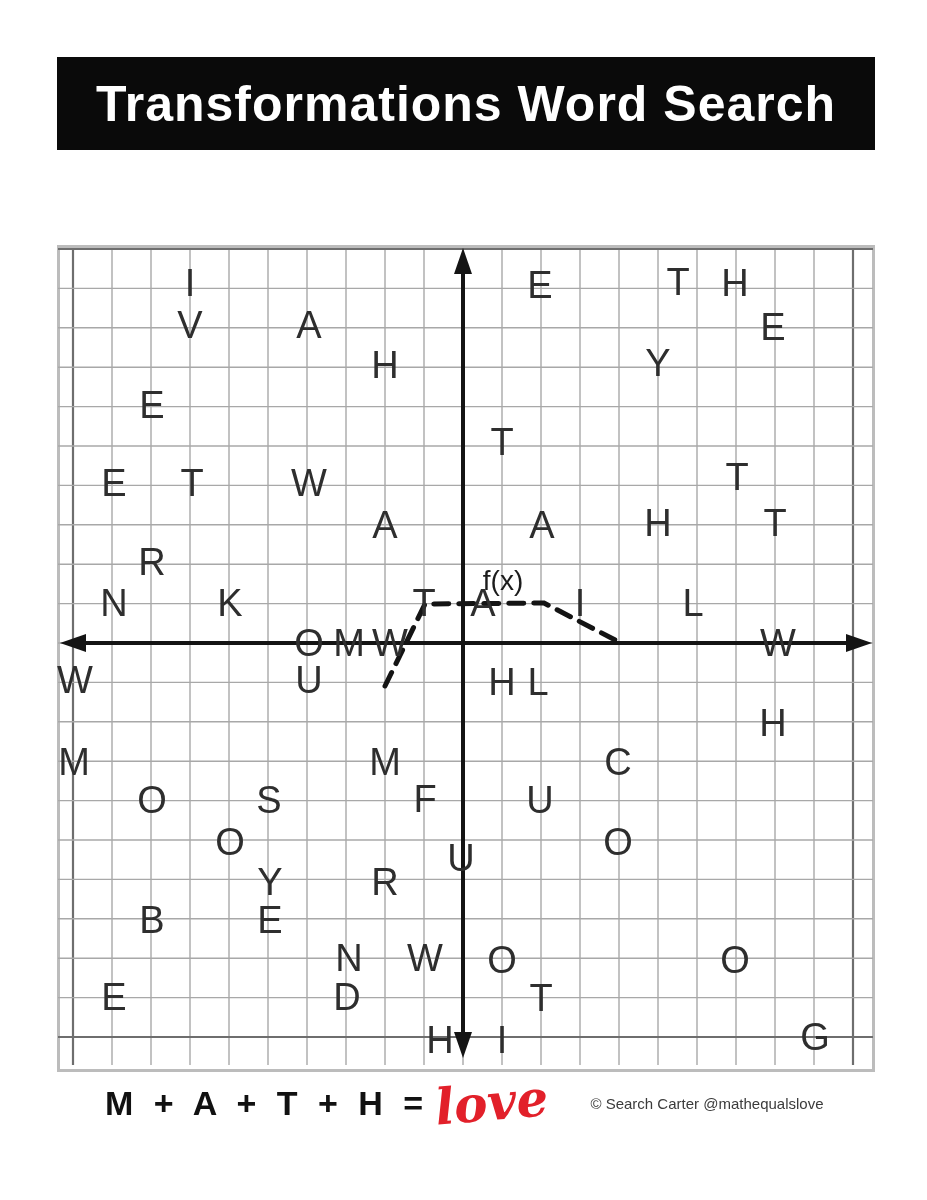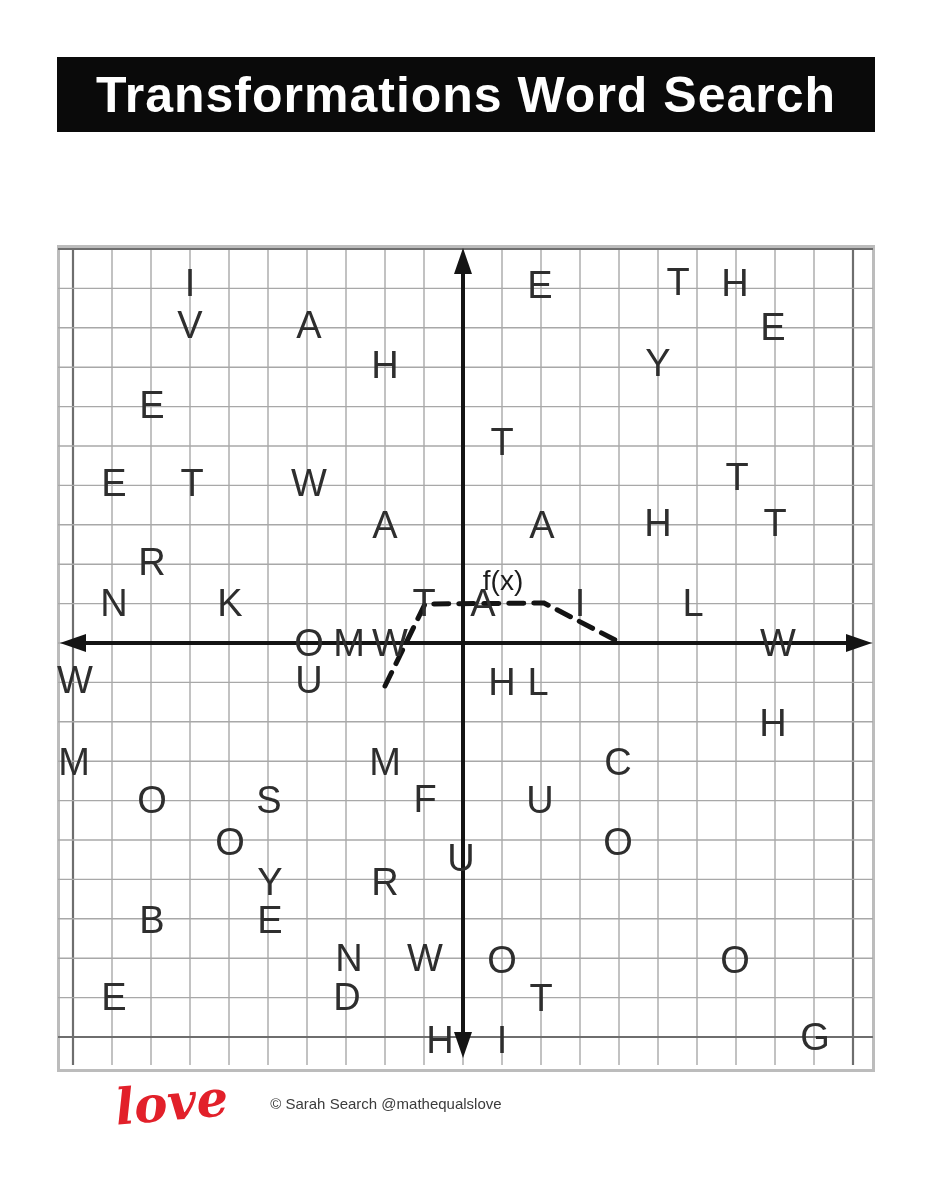--- a/index.html
+++ b/index.html
@@ -1,18 +1,18 @@
 <!DOCTYPE html>
 <html><head>
 <meta charset="utf-8">
 <style>
   html,body{margin:0;padding:0;background:#ffffff;}
   .page{position:relative;width:927px;height:1200px;background:#ffffff;overflow:hidden;
         font-family:"Liberation Sans", sans-serif;}
-  .title-bar{position:absolute;left:57px;top:57px;width:818px;height:75px;background:#0a0a0a;
+  .title-bar{position:absolute;left:57px;top:57px;width:818px;height:93px;background:#0a0a0a;
              display:flex;align-items:center;justify-content:center;}
   .title-bar h1{margin:0;color:#ffffff;font-size:50px;font-weight:800;letter-spacing:1px;white-space:nowrap;}
   .instructions{position:absolute;left:59px;top:157px;width:812px;font-size:19.5px;line-height:1.38;
                 color:#141414;}
   .graph-wrap{position:absolute;left:57px;top:245px;width:818px;height:827px;}
   svg text.grid-letter{font-family:"Liberation Sans", sans-serif;font-size:38px;fill:#2e2e2e;}
   svg text.fx-label{font-family:"Liberation Sans", sans-serif;font-size:28px;fill:#1c1c1c;}
   .footer{position:absolute;left:105px;top:1078px;width:770px;display:flex;align-items:center;}
   .equation{font-size:34px;font-weight:800;color:#111111;letter-spacing:2px;word-spacing:7px;white-space:nowrap;}
   .love{font-family:"DejaVu Serif", serif;font-style:italic;font-weight:bold;font-size:50px;
@@ -138,17 +138,18 @@
         <text x="290" y="765" text-anchor="middle" class="grid-letter">D</text>
         <text x="484" y="766" text-anchor="middle" class="grid-letter">T</text>
         <text x="383" y="808" text-anchor="middle" class="grid-letter">H</text>
         <text x="445" y="808" text-anchor="middle" class="grid-letter">I</text>
         <text x="758" y="805" text-anchor="middle" class="grid-letter">G</text>
         <text x="446" y="345" text-anchor="middle" class="fx-label">f(x)</text>
       </svg>
   </div>
 
   <div class="footer">
+    <span class="equation">M + A + T + H =</span>
     <span class="love" id="love-word" style="color: rgb(226, 32, 42);">love</span>
-    <span class="attribution">© Sarah Search @mathequalslove</span>
+    <span class="attribution">© Search Carter @mathequalslove</span>
   </div>
 
 </div>
 
 </body></html>

